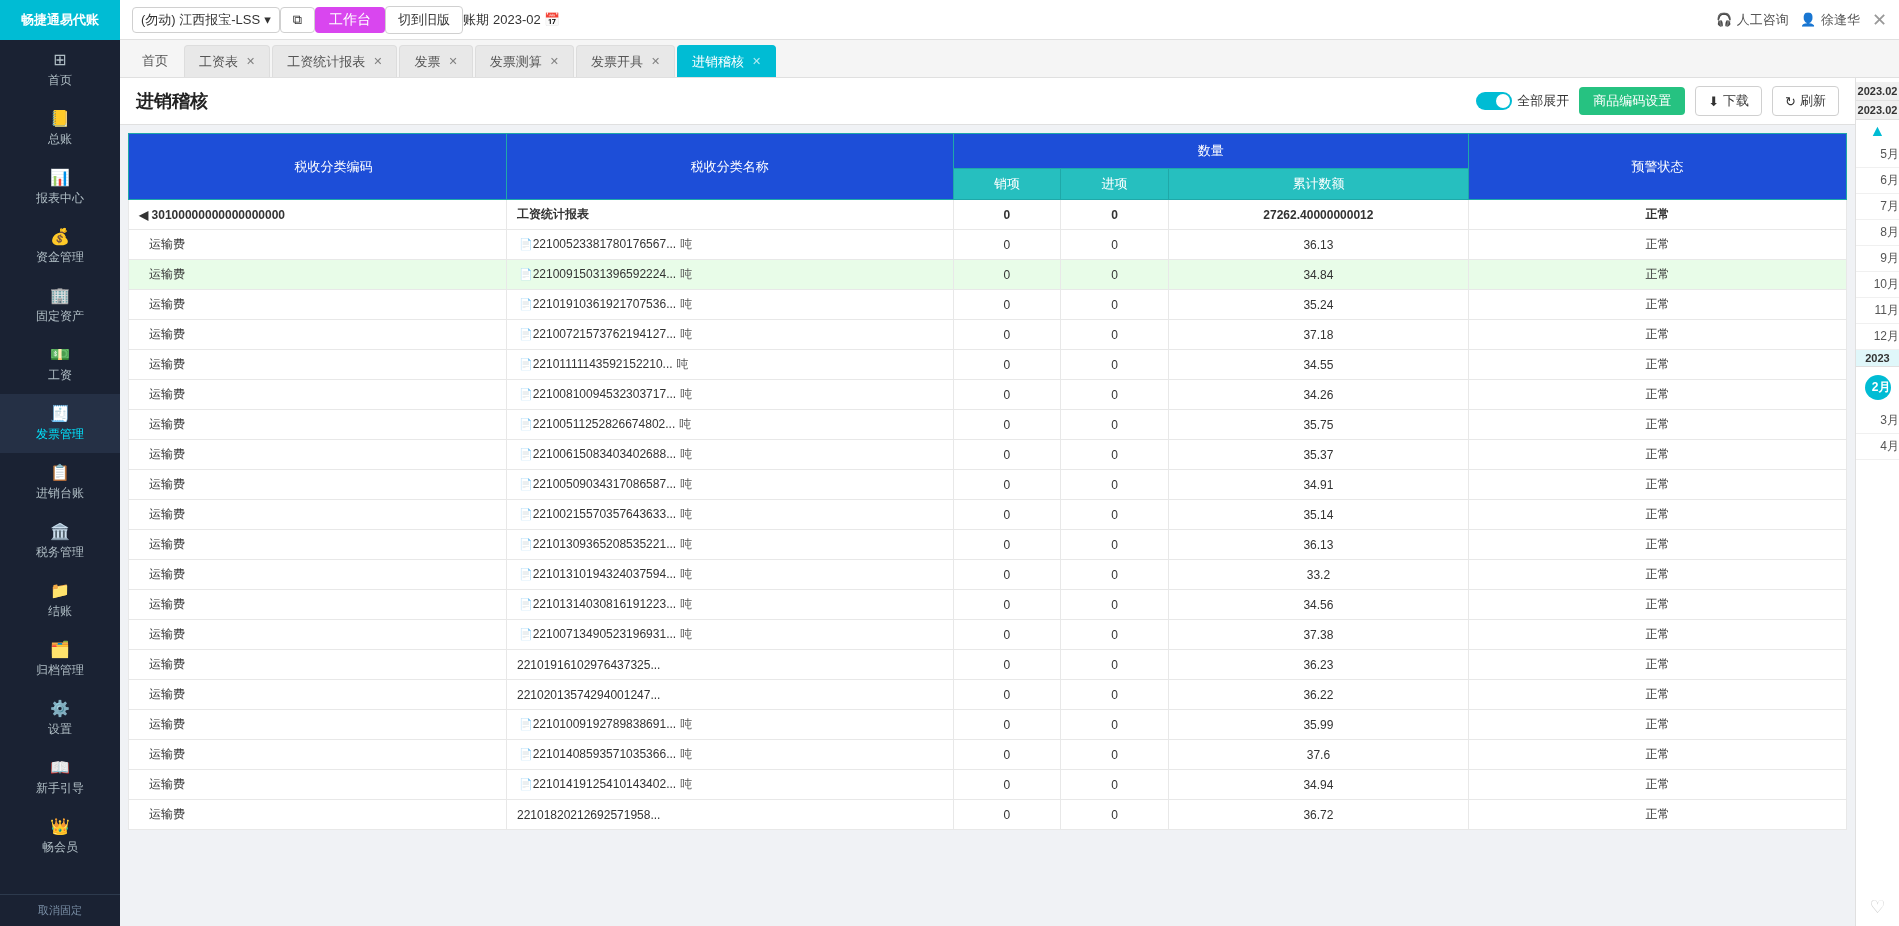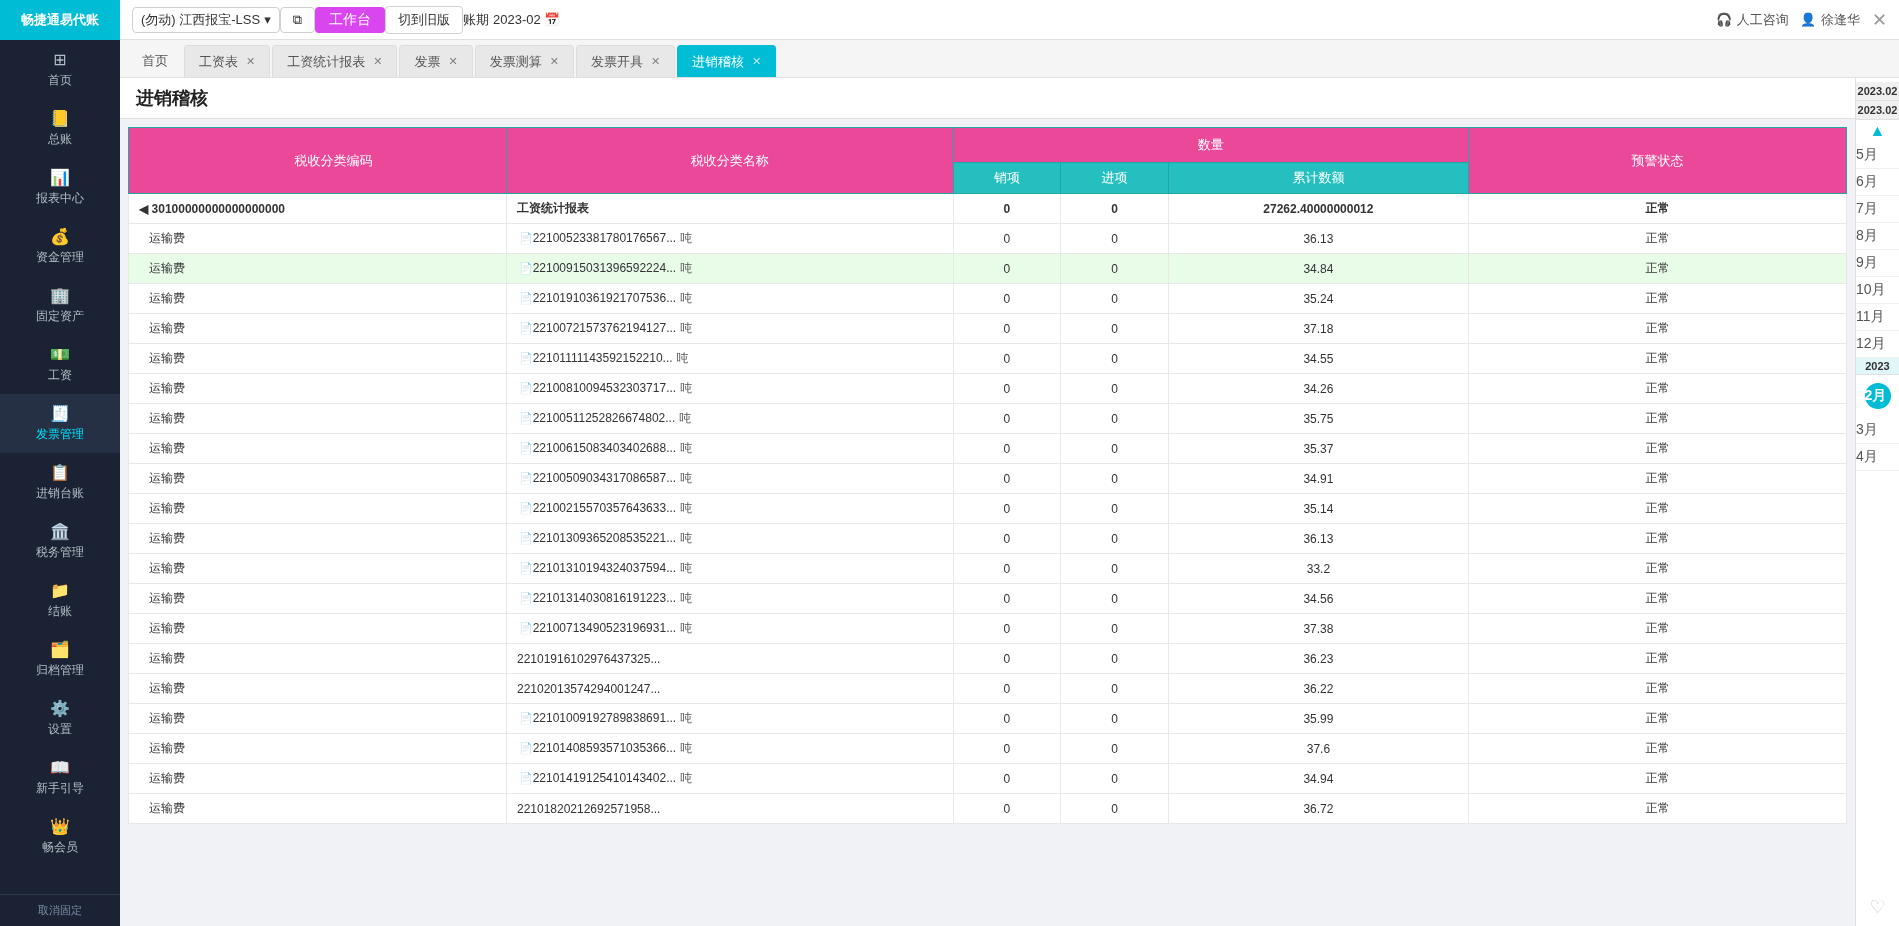--- a/index.html
+++ b/index.html
@@ -285,21 +285,21 @@
       flex: 1;
       overflow: auto;
       padding: 8px 8px 0 8px;
     }
     table {
       width: 100%;
       border-collapse: collapse;
       background: #fff;
     }
     thead tr.header-row-1 th {
-      background: #ec4899;
+      background: #1d4ed8;
       color: #fff;
       font-weight: 500;
       border: 1px solid #1fa8a8;
       padding: 8px 10px;
       text-align: center;
       font-size: 13px;
     }
     thead tr.header-row-2 th {
       background: #26bfbf;
       color: #fff;
@@ -341,24 +341,24 @@
       color: #333;
       writing-mode: horizontal-tb;
       background: #f0f0f0;
       width: 100%;
       text-align: center;
       padding: 3px 0;
       border-bottom: 1px solid #e0e0e0;
       font-weight: bold;
     }
     .right-sidebar .month-item {
-      font-size: 14px;
+      font-size: 12px;
       color: #555;
       width: 100%;
-      text-align: left;
+      text-align: right;
       padding: 4px 0;
       cursor: pointer;
       border-bottom: 1px solid #f0f0f0;
     }
     .right-sidebar .month-item.current {
       background: #00bcd4;
       color: #fff;
       font-weight: bold;
       border-radius: 50%;
       width: 26px;
@@ -509,20 +509,37 @@
       <span>进销稽核</span>
       <span class="tab-close">✕</span>
     </div>
   </div>
 
   <div class="content">
     <div class="page-main">
 
       <div class="page-header">
         <h2 class="page-title">进销稽核</h2>
+        <div class="header-actions">
+          <div class="toggle-wrap">
+            <div class="toggle-switch"></div>
+            <span>全部展开</span>
+          </div>
+          <button class="btn-green">
+            <span>商品编码设置</span>
+          </button>
+          <button class="btn-download">
+            <span>⬇</span>
+            <span>下载</span>
+          </button>
+          <button class="btn-refresh">
+            <span>↻</span>
+            <span>刷新</span>
+          </button>
+        </div>
       </div>
 
       <div class="table-container">
         <table>
           <thead>
             <tr class="header-row-1">
               <th rowspan="2" style="width:22%;padding-left:42px;">税收分类编码</th>
               <th rowspan="2" style="width:26%;">税收分类名称</th>
               <th colspan="3" style="width:30%;">数量</th>
               <th rowspan="2" style="width:22%;">预警状态</th>

